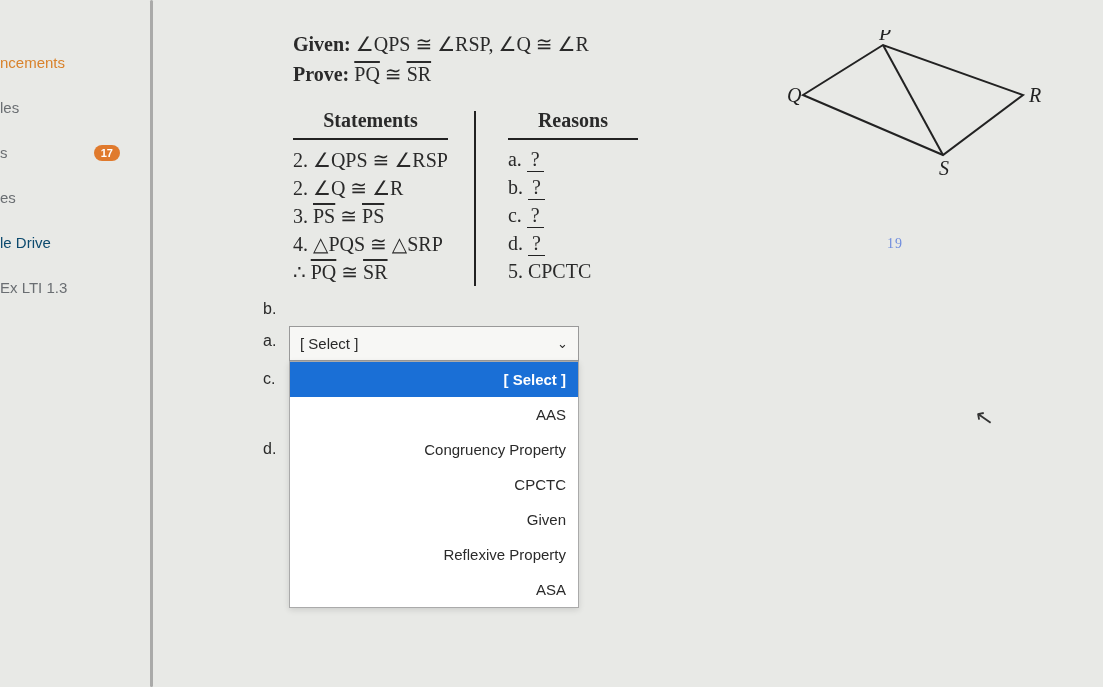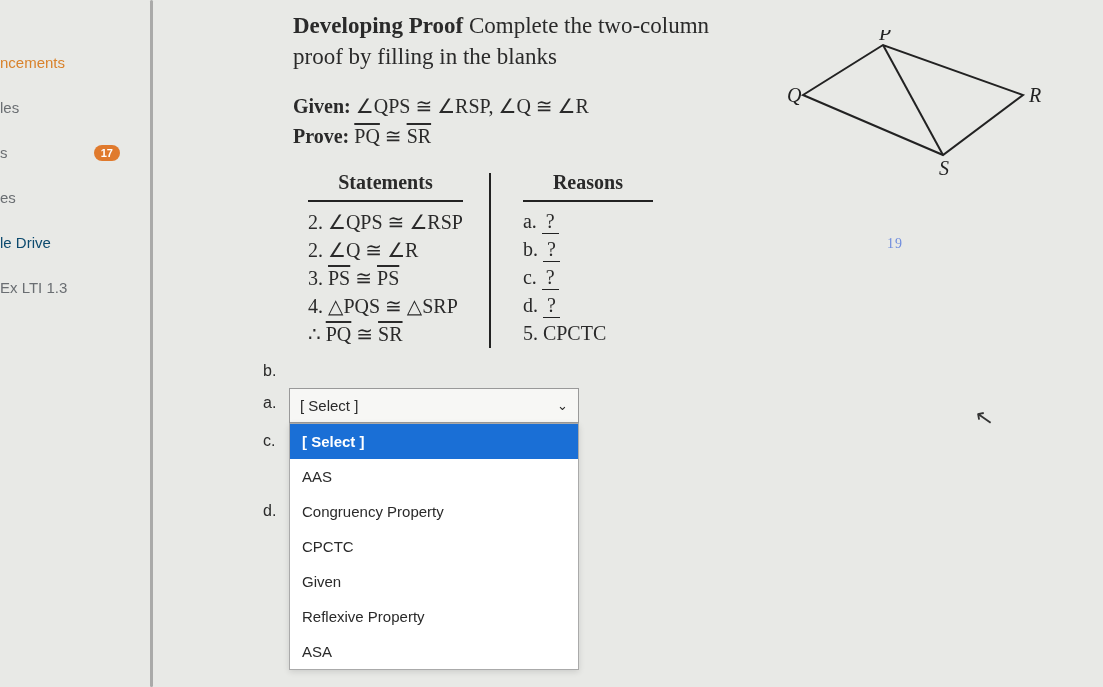--- a/index.html
+++ b/index.html
@@ -69,21 +69,21 @@
   .ov { text-decoration: overline; }
   .diagram {
     position: absolute;
     right: 60px;
     top: 30px;
     width: 260px; height: 150px;
   }
   .proof-table {
     display: flex;
     font-size: 20px;
-    margin-left: 15px;
+    margin-left: 0;
     margin-bottom: 20px;
     gap: 8px;
   }
   .proof-col { padding: 0 18px 0 0; }
   .proof-col.reasons { padding-left: 24px; }
   .col-head {
     font-weight: bold;
     text-align: center;
     border-bottom: 2px solid #222;
     padding: 2px 30px 6px 30px;
@@ -182,23 +182,20 @@
     </div>
     <div class="side-item">
       <span>Ex LTI 1.3</span>
     </div>
   </div>
 
   <div class="divider"></div>
 
   <div class="main">
 
-    <div class="header-txt">
-      <b>Developing Proof</b><span> Complete the two-column proof by filling in the blanks</span>
-    </div>
 
     <div class="given-prove">
       <div>
         <b>Given:</b>
         <span>∠QPS ≅ ∠RSP, ∠Q ≅ ∠R</span>
       </div>
       <div>
         <b>Prove:</b>
         <span class="ov">PQ</span><span> ≅ </span><span class="ov">SR</span>
       </div>
@@ -235,21 +232,21 @@
         <div class="proof-row"><span>d.</span> <span class="und">?</span></div>
         <div class="proof-row"><span>5.</span> <span>CPCTC</span></div>
       </div>
     </div>
 
     <div class="scuff" style="right:200px; top:236px;">19</div>
 
     <div class="answers">
       <div class="ans-row">
         <div class="ans-label">a.</div>
-        <div style="position:relative;">
+        <div style="position:relative;text-align:right;">
           <div class="select-box">
             <span>[ Select ]</span>
             <span class="chev">⌄</span>
           </div>
           <div class="dropdown">
             <div class="opt hl"><span>[ Select ]</span></div>
             <div class="opt"><span>AAS</span></div>
             <div class="opt"><span>Congruency Property</span></div>
             <div class="opt"><span>CPCTC</span></div>
             <div class="opt"><span>Given</span></div>

